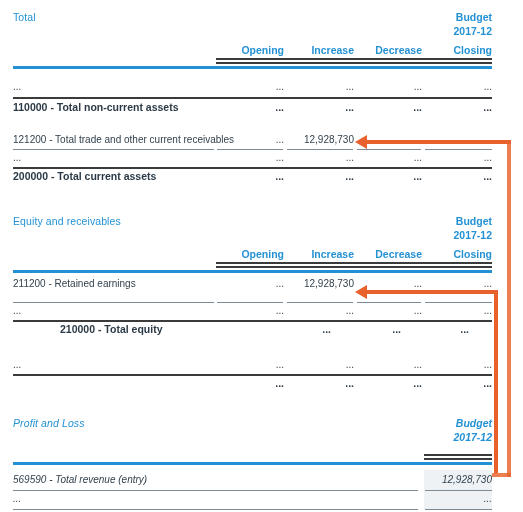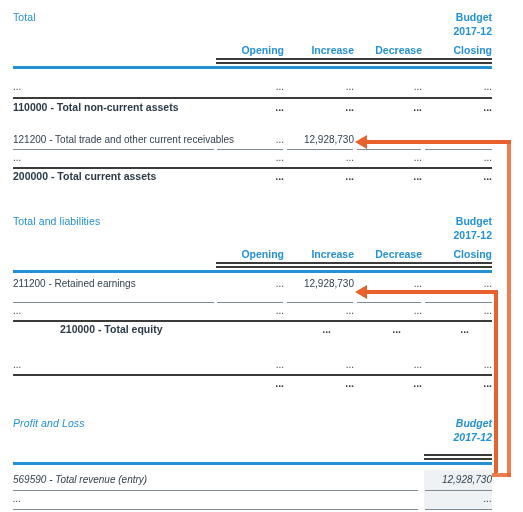--- a/index.html
+++ b/index.html
@@ -225,21 +225,21 @@
       <div class="cell-val" style="left:216px;width:68px;">...</div>
       <div class="cell-val" style="left:286px;width:68px;">...</div>
       <div class="cell-val" style="left:356px;width:66px;">...</div>
       <div class="cell-val" style="left:424px;width:68px;">...</div>
     </div>
   </div>
 
   <div class="section" style="top:204px;">
 
     <div class="sec-head">
-      <div class="sec-title">Total and liabilities</div>
+      <div class="sec-title">Equity and receivables</div>
       <div class="sec-budget">
         <div>Budget</div>
         <div>2017-12</div>
       </div>
       <div class="colheads">
         <div class="colhead" style="left:216px;width:68px;">Opening</div>
         <div class="colhead" style="left:286px;width:68px;">Increase</div>
         <div class="colhead" style="left:356px;width:66px;">Decrease</div>
         <div class="colhead" style="left:424px;width:68px;">Closing</div>
       </div>

